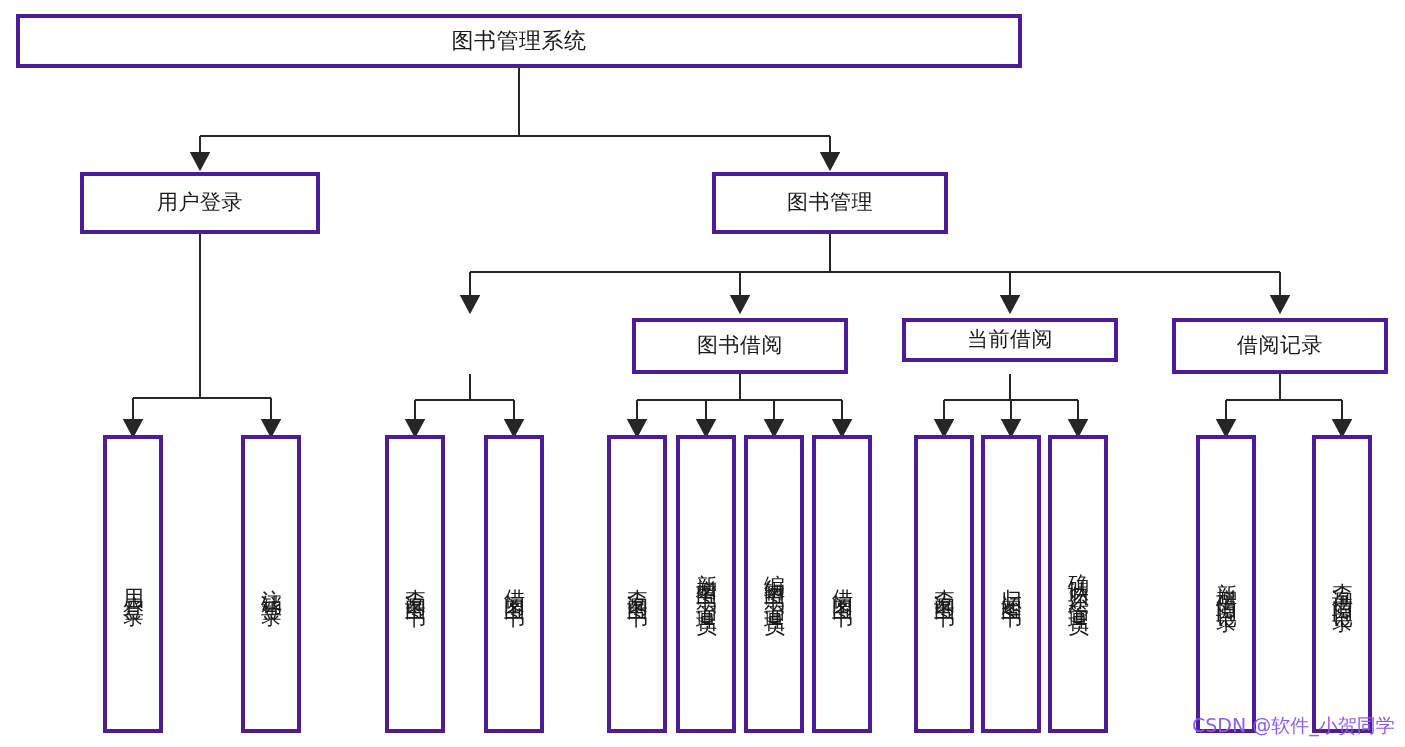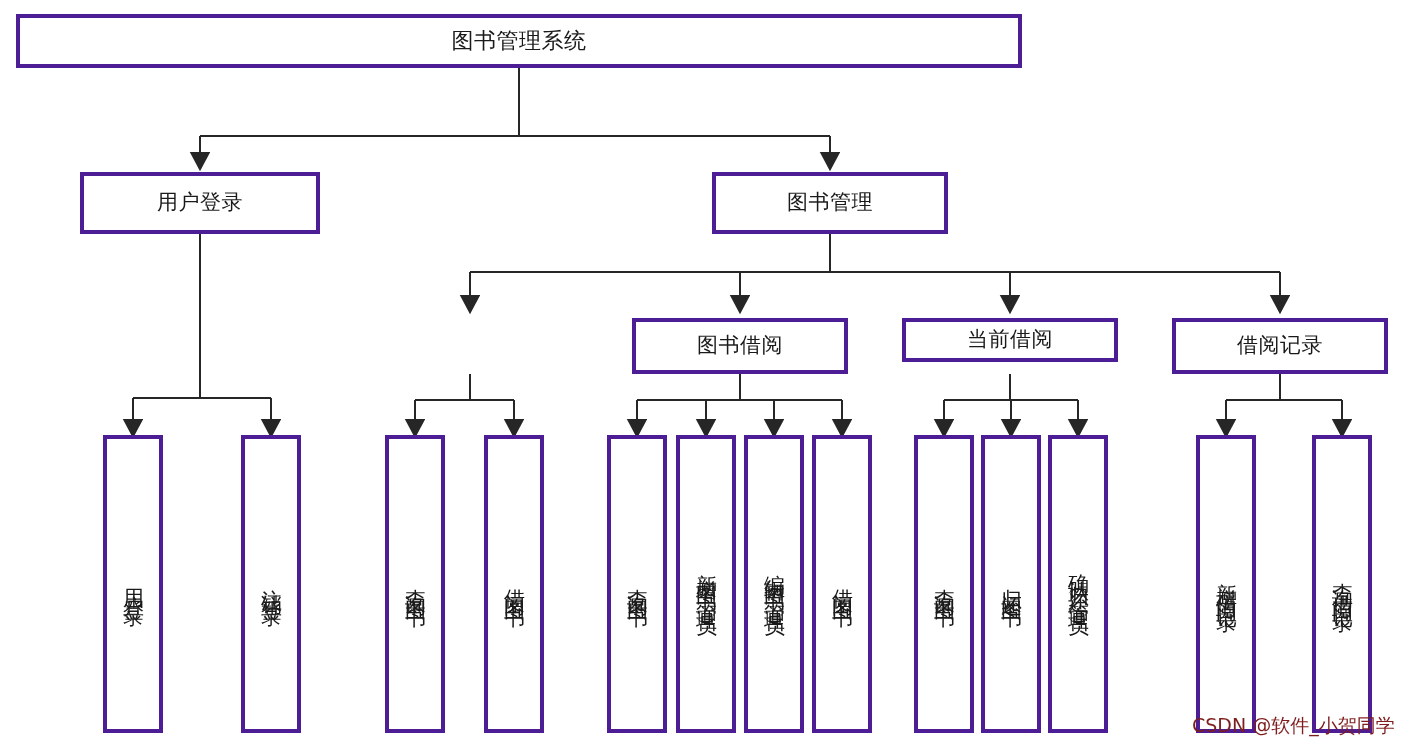--- a/index.html
+++ b/index.html
@@ -60,21 +60,21 @@
     line-height: 1.0;
     letter-spacing: 6px;
     white-space: nowrap;
     max-height: 100%;
   }
   .watermark {
     position: absolute;
     left: 1192px;
     top: 713px;
     font-size: 19px;
-    color: #7f1d1d;
+    color: #8b5cf6;
     white-space: nowrap;
     z-index: 5;
     font-family: "DejaVu Sans", "Liberation Sans", sans-serif;
   }
 </style>
 </head>
 <body>
 
 <div id="canvas">
 

